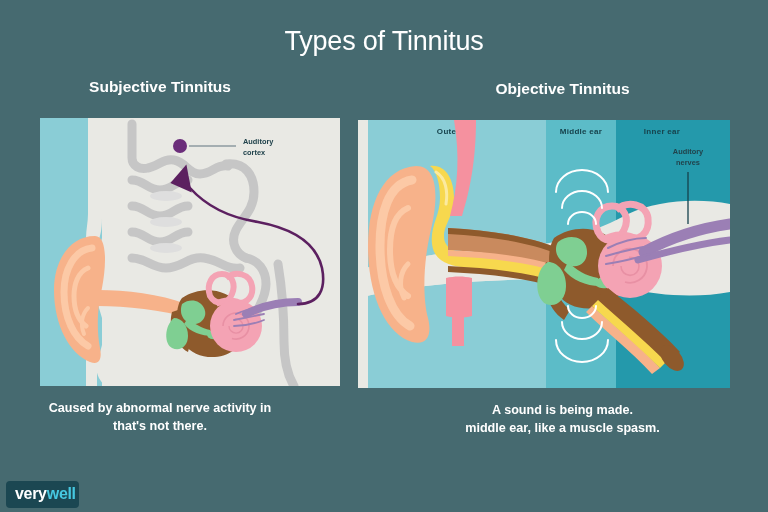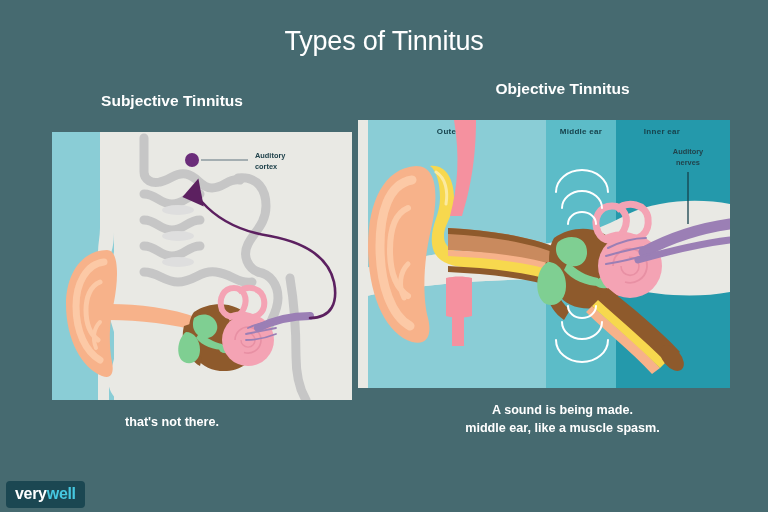--- a/index.html
+++ b/index.html
@@ -25,30 +25,30 @@
 
   .art{
     position:absolute;overflow:hidden;background:#e9e9e4;
   }
   .caption{
     position:absolute;width:100%;text-align:center;
     color:#ffffff;font-size:12.6px;line-height:17.5px;font-weight:bold;
   }
 
   
-  #panel-left{left:40px;top:92px;width:240px;height:390px;margin-left:12px;}
+  #panel-left{left:40px;top:78px;width:240px;height:390px;}
   #art-left{left:0;top:40px;width:300px;height:268px;}
   
   #panel-right{left:358px;top:80px;width:409px;height:390px;}
   #art-right{left:0;top:40px;width:372px;height:268px;}
 
   .logo{
     position:absolute;left:6px;bottom:4px;
     background:#1b4752;border-radius:4px;
-    padding:5px 9px 6px 9px;
+    padding:5px 3px 6px 9px;
     font-size:16px;font-weight:bold;letter-spacing:-0.3px;
     line-height:16px;
   }
   .logo .v{color:#ffffff;}
   .logo .w{color:#46c8e0;}
 
   svg{display:block;}
   .lbl{
     font-family:"Liberation Sans", sans-serif;
     font-size:7.4px;font-weight:bold;fill:#21434c;
@@ -154,20 +154,21 @@
         </g>
 
         <circle cx="140" cy="28" r="7" fill="#6b2d7a"></circle>
         <line x1="149" y1="28" x2="196" y2="28" stroke="#8c9aa0" stroke-width="1.3"></line>
         <text class="lbl" x="203" y="26">Auditory</text>
         <text class="lbl" x="203" y="37">cortex</text>
       </svg>
     </div>
 
     <div class="caption" style="top:322px;">
+      <div>Caused by abnormal nerve activity in</div>
       <div>that's not there.</div>
     </div>
   </div>
 
   <div class="panel" id="panel-right">
 
     <div class="panel-head" style="top:0;">Objective Tinnitus</div>
 
     <div class="art" id="art-right">
       <svg width="372" height="268" viewBox="0 0 372 268">

